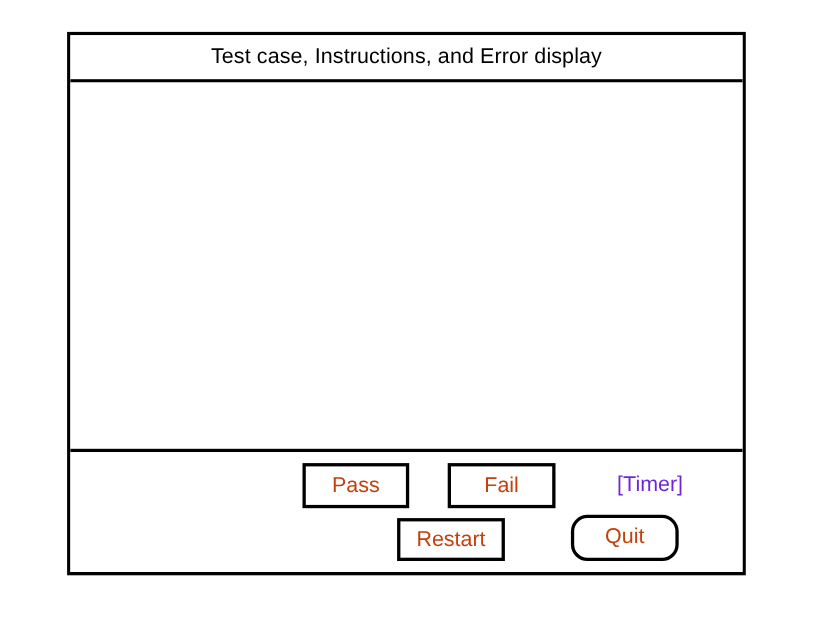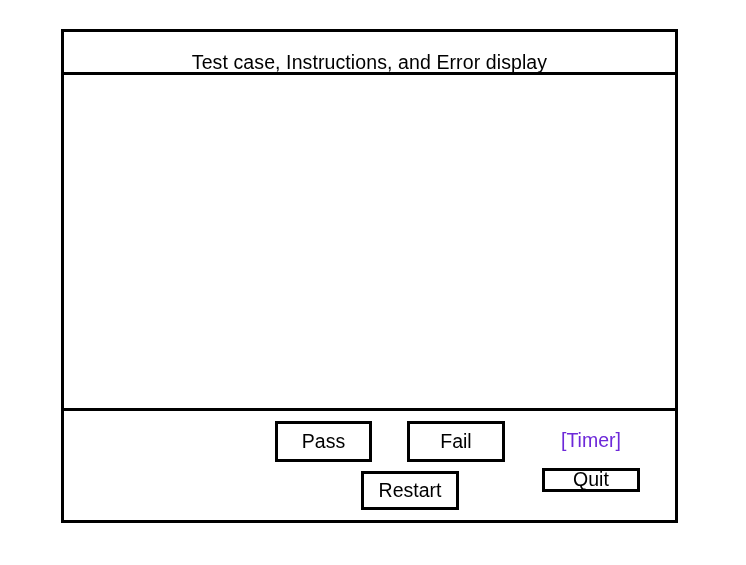--- a/index.html
+++ b/index.html
@@ -29,21 +29,21 @@
     flex-direction: column;
   }
 
   
   #title-bar {
     height: 43px;
     flex: 0 0 43px;
     box-sizing: border-box;
     border-bottom: 3px solid #000000;
     display: flex;
-    align-items: flex-end;
+    align-items: center;
     justify-content: center;
     background: #ffffff;
   }
   #title-text {
     font-size: 19.5px;
     color: #000000;
     line-height: 1;
     letter-spacing: 0.1px;
     white-space: nowrap;
   }
@@ -77,21 +77,21 @@
     position: relative;
     background: #ffffff;
   }
 
   
   .btn {
     position: absolute;
     box-sizing: border-box;
     border: 3px solid #000000;
     background: #ffffff;
-    color: #000000;
+    color: #c2410c;
     font-family: "Liberation Sans", sans-serif;
     font-size: 19.5px;
     line-height: 1;
     display: flex;
     align-items: center;
     justify-content: center;
     padding: 0;
     cursor: pointer;
     white-space: nowrap;
   }
@@ -112,21 +112,21 @@
     justify-content: center;
     font-size: 19.5px;
     line-height: 1;
     color: #6d28d9;
     white-space: nowrap;
   }
 
   
   #btn-next    { left: 134px; top: 60px;  width: 97px; height: 38px; }
   #btn-restart { left: 297px; top: 60px;  width: 98px; height: 39px; text-align: center; }
-  #btn-quit    { left: 478px; top: 57px;  width: 98px; height: 24px; }
+  #btn-quit    { left: 455px; top: 57px;  width: 98px; height: 42px; border-radius: 15px; }
 </style>
 </head>
 <body>
 
 <div id="app-frame">
 
   <div id="title-bar">
     <span id="title-text">Test case, Instructions, and Error display</span>
   </div>
 

